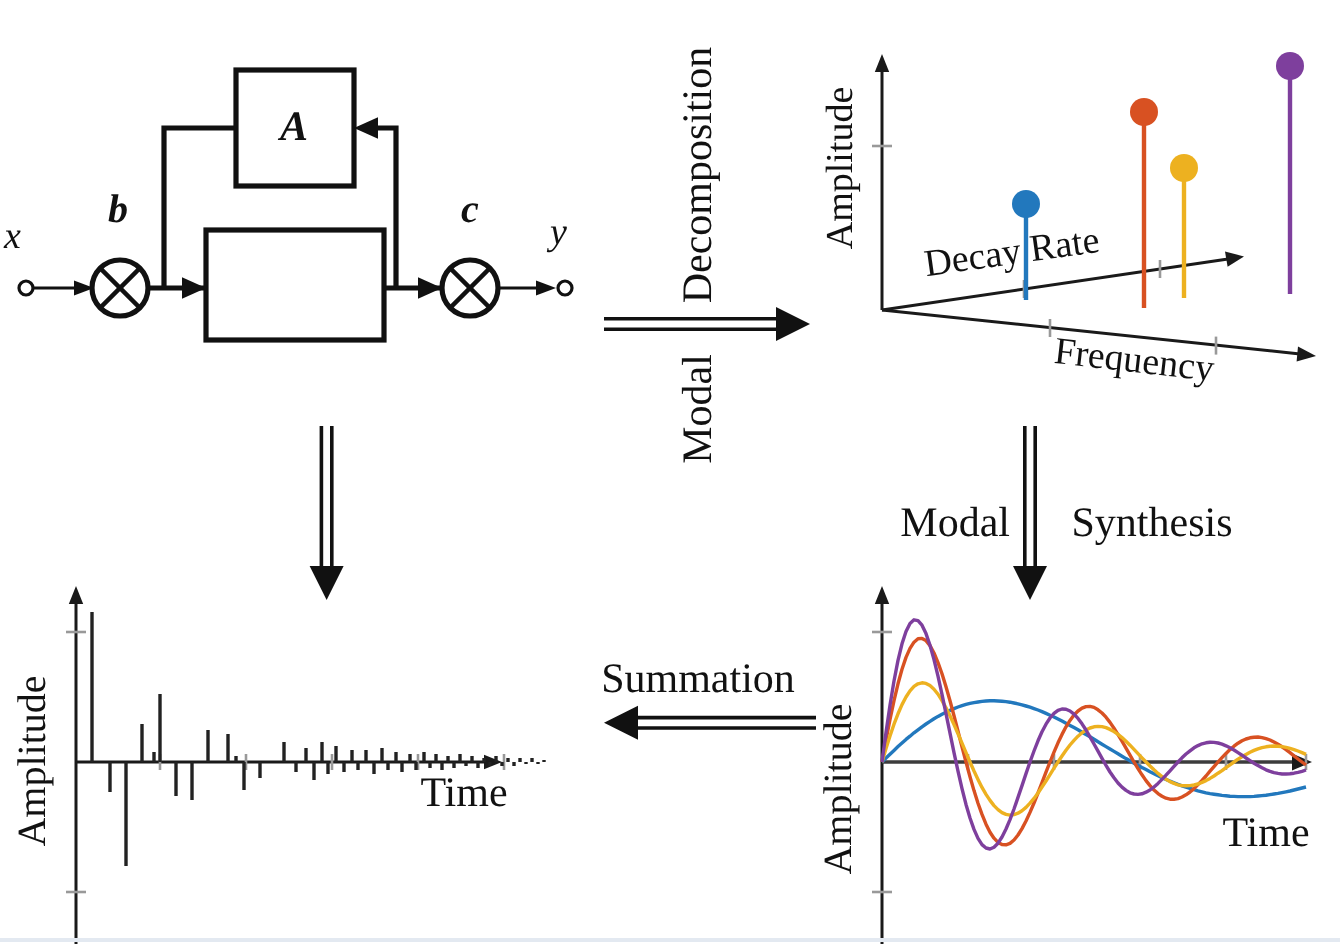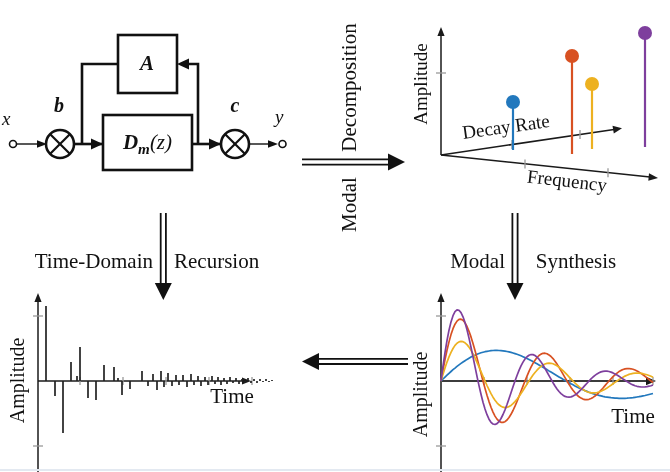--- a/index.html
+++ b/index.html
@@ -200,31 +200,29 @@
           <path d="M441.0 381.0L443.0 366.2L445.0 352.6L447.0 340.5L449.0 330.2L451.0 321.9L453.0 315.7L455.0 311.7L457.0 309.9L459.0 310.3L461.0 312.6L463.0 316.8L465.0 322.6L467.0 329.8L469.0 338.1L471.0 347.2L473.0 356.8L475.0 366.6L477.0 376.3L479.0 385.6L481.0 394.3L483.0 402.2L485.0 409.0L487.0 414.7L489.0 419.2L491.0 422.3L493.0 424.0L495.0 424.5L497.0 423.6L499.0 421.6L501.0 418.5L503.0 414.5L505.0 409.8L507.0 404.5L509.0 398.7L511.0 392.8L513.0 386.8L515.0 381.0L517.0 375.5L519.0 370.4L521.0 365.9L523.0 362.1L525.0 359.0L527.0 356.7L529.0 355.2L531.0 354.5L533.0 354.6L535.0 355.5L537.0 357.1L539.0 359.2L541.0 361.9L543.0 365.0L545.0 368.4L547.0 372.0L549.0 375.6L551.0 379.2L553.0 382.7L555.0 386.0L557.0 388.9L559.0 391.5L561.0 393.6L563.0 395.2L565.0 396.4L567.0 397.0L569.0 397.2L571.0 396.9L573.0 396.1L575.0 395.0L577.0 393.5L579.0 391.7L581.0 389.7L583.0 387.6L585.0 385.4L587.0 383.2L589.0 381.0L591.0 378.9L593.0 377.0L595.0 375.4L597.0 373.9L599.0 372.8L601.0 371.9L603.0 371.4L605.0 371.1L607.0 371.2L609.0 371.5L611.0 372.1L613.0 372.9L615.0 373.9L617.0 375.0L619.0 376.3L621.0 377.6L623.0 379.0L625.0 380.3L627.0 381.6L629.0 382.8L631.0 383.9L633.0 384.9L635.0 385.7L637.0 386.3L639.0 386.7L641.0 387.0L643.0 387.0L645.0 386.9L647.0 386.6L649.0 386.2L651.0 385.7L653.0 385.0" fill="none" stroke="#7E3F9D" stroke-width="1.7" stroke-linejoin="round"></path>
         </g>
     </g>
   </svg>
 
   <div class="lbl math" style="left:2px;top:108px;width:18px;font-size:19px;">x</div>
   <div class="lbl math bold center" style="left:49px;top:94px;width:20px;font-size:20px;">b</div>
   <div class="lbl math bold center" style="left:225px;top:94px;width:20px;font-size:20px;">c</div>
   <div class="lbl math" style="left:275px;top:106px;width:18px;font-size:19px;">y</div>
   <div class="lbl math bold center" style="left:132px;top:51px;width:30px;font-size:21px;">A</div>
-  <div class="lbl center" style="left:103px;top:130px;width:89px;font-size:21px;"><span class="math bold">D</span><sub class="msub math bold">m</sub><span class="math">(z)</span></div>
 
   <div class="lbl rot-ccw" style="left:269px;top:75px;width:160px;font-size:21px;">Decomposition</div>
   <div class="lbl rot-ccw" style="left:314px;top:192px;width:70px;font-size:21px;">Modal</div>
 
-  <div class="lbl right" style="left:25px;top:249px;width:128px;font-size:21px;">Time-Domain</div>
-  <div class="lbl" style="left:174px;top:249px;width:110px;font-size:21px;">Recursion</div>
 
   <div class="lbl right" style="left:440px;top:249px;width:65px;font-size:21px;">Modal</div>
   <div class="lbl" style="left:526px;top:249px;width:100px;font-size:21px;text-align:center;">Synthesis</div>
 
+  <div class="lbl center" style="left:292px;top:327px;width:114px;font-size:21px;">Summation</div>
 
   <div class="lbl rot-ccw" style="left:366px;top:73px;width:110px;font-size:19px;">Amplitude</div>
   <div class="lbl center" style="left:446px;top:116px;width:120px;font-size:19px;transform:rotate(-8deg);">Decay Rate</div>
   <div class="lbl center" style="left:507px;top:170px;width:120px;font-size:19px;transform:rotate(6.5deg);">Frequency</div>
 
   <div class="lbl rot-ccw" style="left:-39px;top:369px;width:112px;font-size:20px;">Amplitude</div>
   <div class="lbl center" style="left:204px;top:384px;width:56px;font-size:21px;">Time</div>
 
   <div class="lbl rot-ccw" style="left:364px;top:383px;width:112px;font-size:20px;">Amplitude</div>
   <div class="lbl center" style="left:605px;top:404px;width:56px;font-size:21px;">Time</div>

